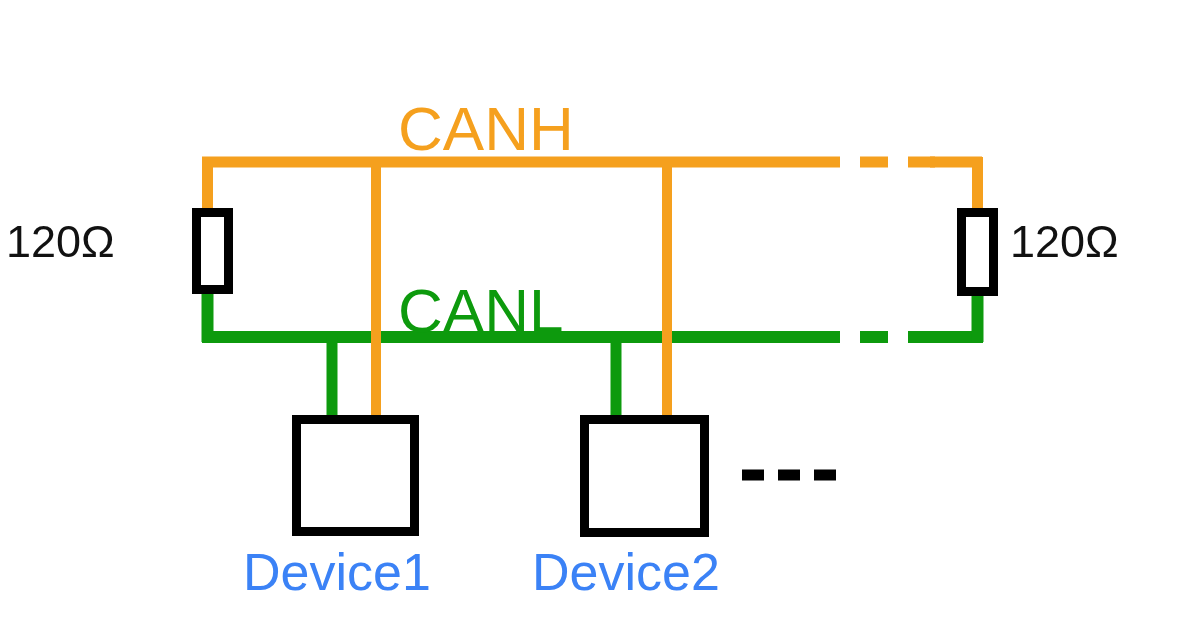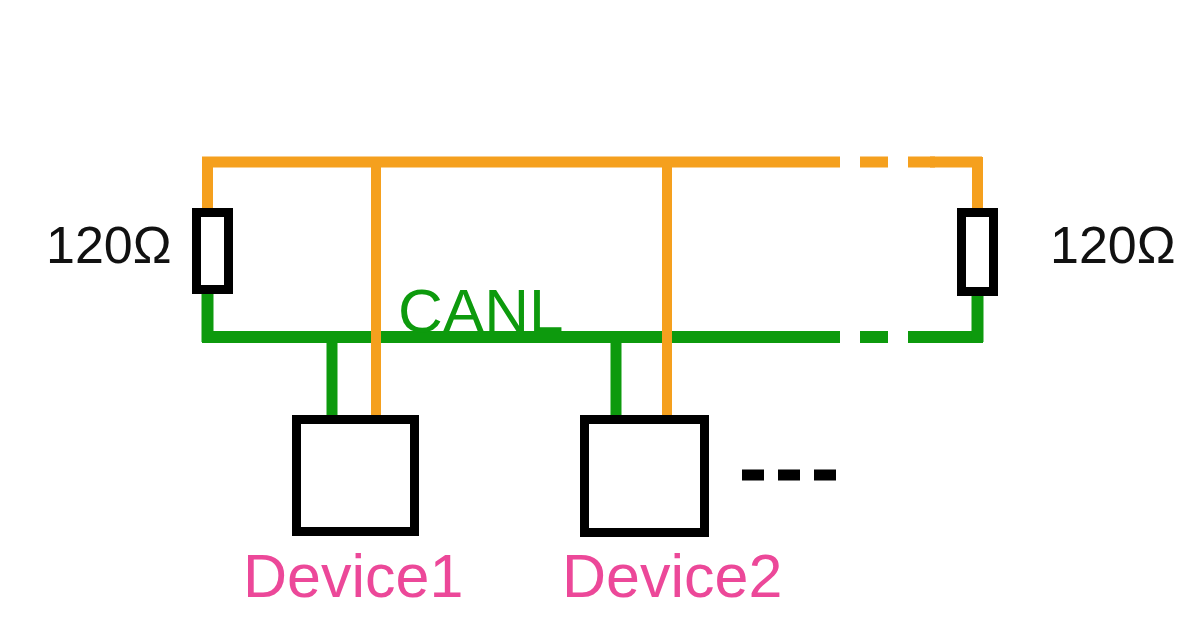--- a/index.html
+++ b/index.html
@@ -29,27 +29,26 @@
     position: absolute;
     white-space: nowrap;
     font-family: "Liberation Sans", sans-serif;
     font-weight: 400;
     line-height: 1;
   }
   .lbl-bus {
     font-size: 62px;
   }
   .lbl-res {
-    font-size: 52px;
+    font-size: 45px;
     color: #111111;
-    margin-left: 40px;
   }
   .lbl-dev {
-    font-size: 61px;
-    color: #ec4899;
+    font-size: 52px;
+    color: #3b82f6;
   }
   #label-canh {
     left: 398px;
     top: 98px;
   }
   #label-canl {
     left: 398px;
     top: 280px;
   }
   #label-res-left {
@@ -58,21 +57,21 @@
   }
   #label-res-right {
     left: 1010px;
     top: 219px;
   }
   #label-device1 {
     left: 243px;
     top: 546px;
   }
   #label-device2 {
-    left: 562px;
+    left: 532px;
     top: 546px;
   }
 </style>
 </head>
 <body>
 
 <div id="canvas">
 
   <svg id="diagram-svg" viewBox="0 0 1200 630" xmlns="http://www.w3.org/2000/svg">
 
@@ -108,20 +107,21 @@
 
     <rect x="196.5" y="212.5" width="32" height="77" fill="#ffffff" stroke="#000000" stroke-width="9"></rect>
     <rect x="961.5" y="212.5" width="32" height="79" fill="#ffffff" stroke="#000000" stroke-width="9"></rect>
 
     <rect x="296.5" y="419.5" width="118" height="112" fill="#ffffff" stroke="#000000" stroke-width="9"></rect>
     <rect x="584.5" y="419.5" width="120" height="113" fill="#ffffff" stroke="#000000" stroke-width="9"></rect>
 
     <line x1="742" y1="475" x2="840" y2="475" stroke="#000000" stroke-width="11" stroke-dasharray="22 14"></line>
   </svg>
 
+  <div class="lbl lbl-bus" id="label-canh" style="color:#F5A01E">CANH</div>
 
   <div class="lbl lbl-bus" id="label-canl" style="color:#0D9A0D">CANL</div>
 
   <div class="lbl lbl-res" id="label-res-left">120Ω</div>
 
   <div class="lbl lbl-res" id="label-res-right">120Ω</div>
 
   <div class="lbl lbl-dev" id="label-device1">Device1</div>
 
   <div class="lbl lbl-dev" id="label-device2">Device2</div>

